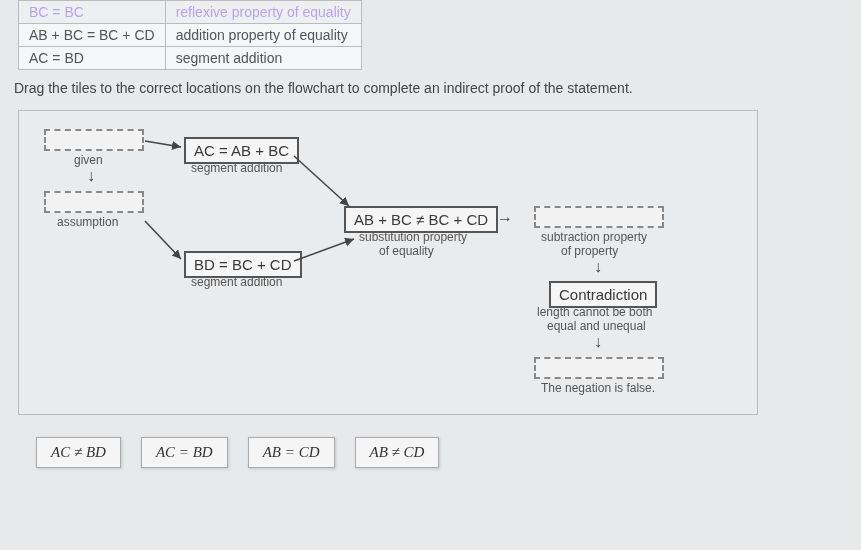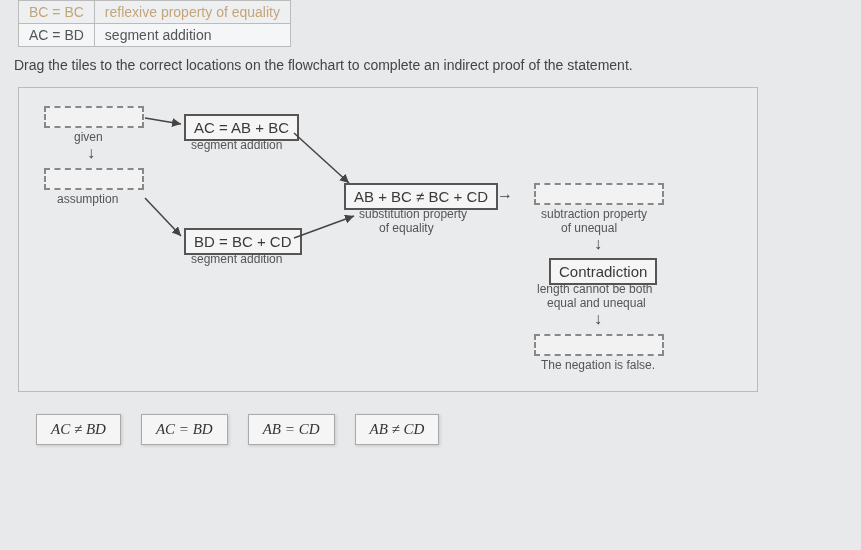--- a/index.html
+++ b/index.html
@@ -17,21 +17,21 @@
     margin: 0 0 8px 18px;
     font-size: 14px;
     color: #555;
   }
   .top-table td {
     border: 1px solid #bbb;
     padding: 3px 10px;
     background: #f5f6f7;
   }
   .top-table .cut td {
-    color: #a16207;
+    color: #8b5cf6;
     text-decoration: line-through blur;
     filter: blur(0.4px);
     opacity: 0.5;
   }
   .instruction {
     font-size: 14px;
     color: #444;
     margin: 10px 0 14px 14px;
   }
   .chart-area {
@@ -98,20 +98,24 @@
 </head>
 <body>
 
 <table class="top-table">
   <tbody>
       <tr class="cut">
     <td>BC = BC</td>
     <td>reflexive property of equality</td>
   </tr>
   <tr>
+    <td>AB + BC = BC + CD</td>
+    <td>addition property of equality</td>
+  </tr>
+  <tr>
     <td>AC = BD</td>
     <td>segment addition</td>
   </tr>
 </tbody>
   </table>
 
 <p class="instruction">Drag the tiles to the correct locations on the flowchart to complete an indirect proof of the statement.</p>
 
 <div class="chart-area">
 
@@ -129,21 +133,21 @@
   <div class="label" style="left:172px; top:164px;">segment addition</div>
 
   <div class="solid-box" style="left:325px; top:95px;">AB + BC ≠ BC + CD</div>
   <div class="label" style="left:340px; top:119px;">substitution property</div>
   <div class="label" style="left:360px; top:133px;">of equality</div>
 
   <div class="arrow" style="left:478px; top:97px;">→</div>
 
   <div class="drop wide" style="left:515px; top:95px;"></div>
   <div class="label" style="left:522px; top:119px;">subtraction property</div>
-  <div class="label" style="left:542px; top:133px;">of unequal</div>
+  <div class="label" style="left:542px; top:133px;">of property</div>
   <div class="arrow" style="left:575px; top:147px;">↓</div>
 
   <div class="solid-box" style="left:530px; top:170px;">Contradiction</div>
   <div class="label" style="left:518px; top:194px;">length cannot be both</div>
   <div class="label" style="left:528px; top:208px;">equal and unequal</div>
   <div class="arrow" style="left:575px; top:222px;">↓</div>
 
   <div class="drop wide" style="left:515px; top:246px;"></div>
   <div class="label" style="left:522px; top:270px;">The negation is false.</div>
 

